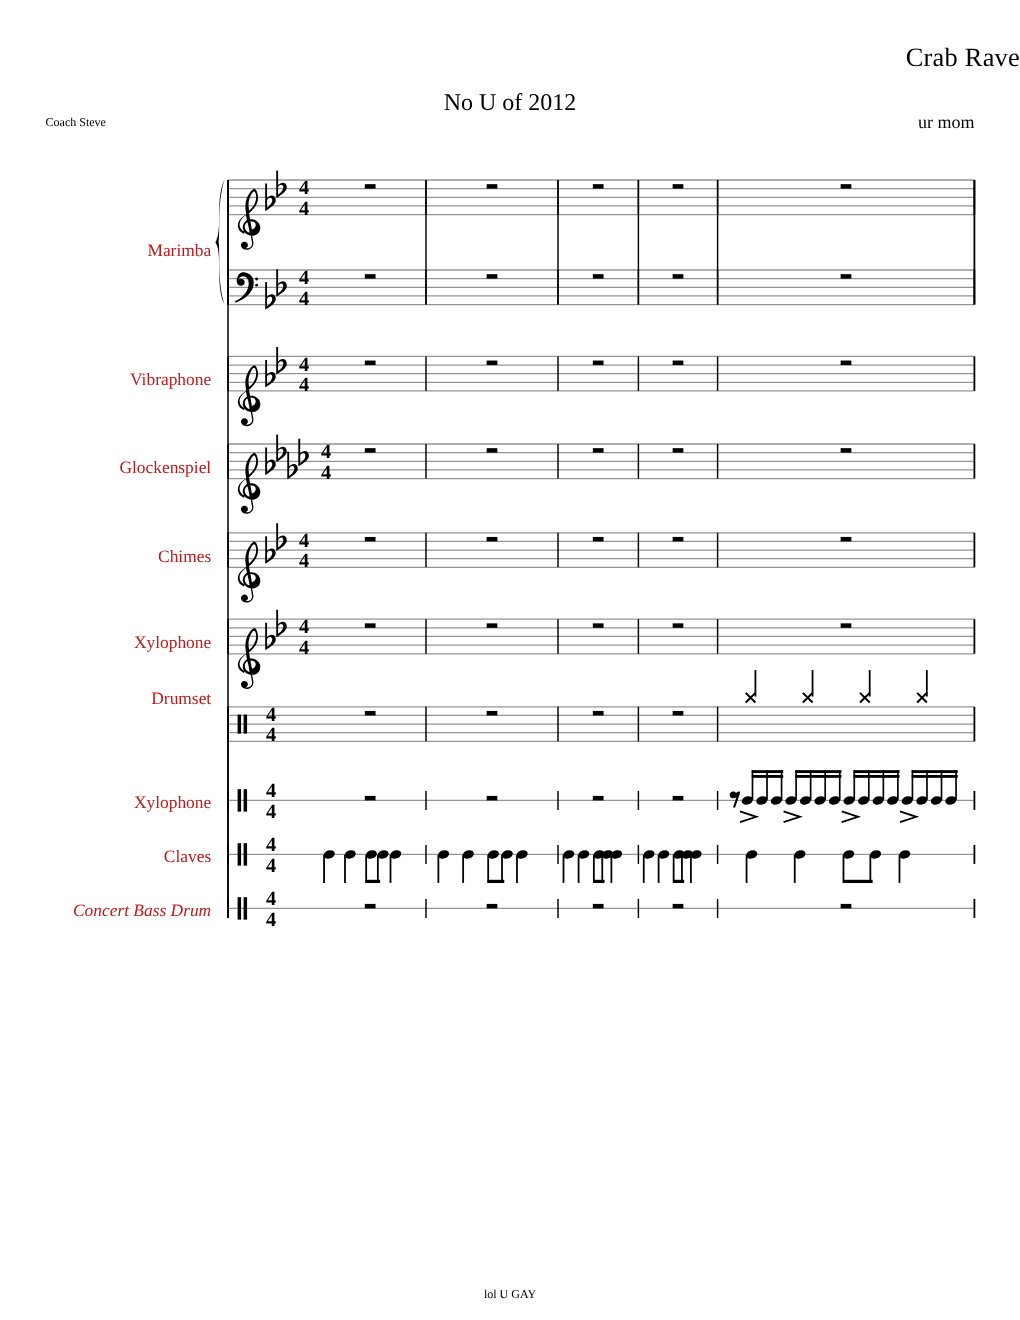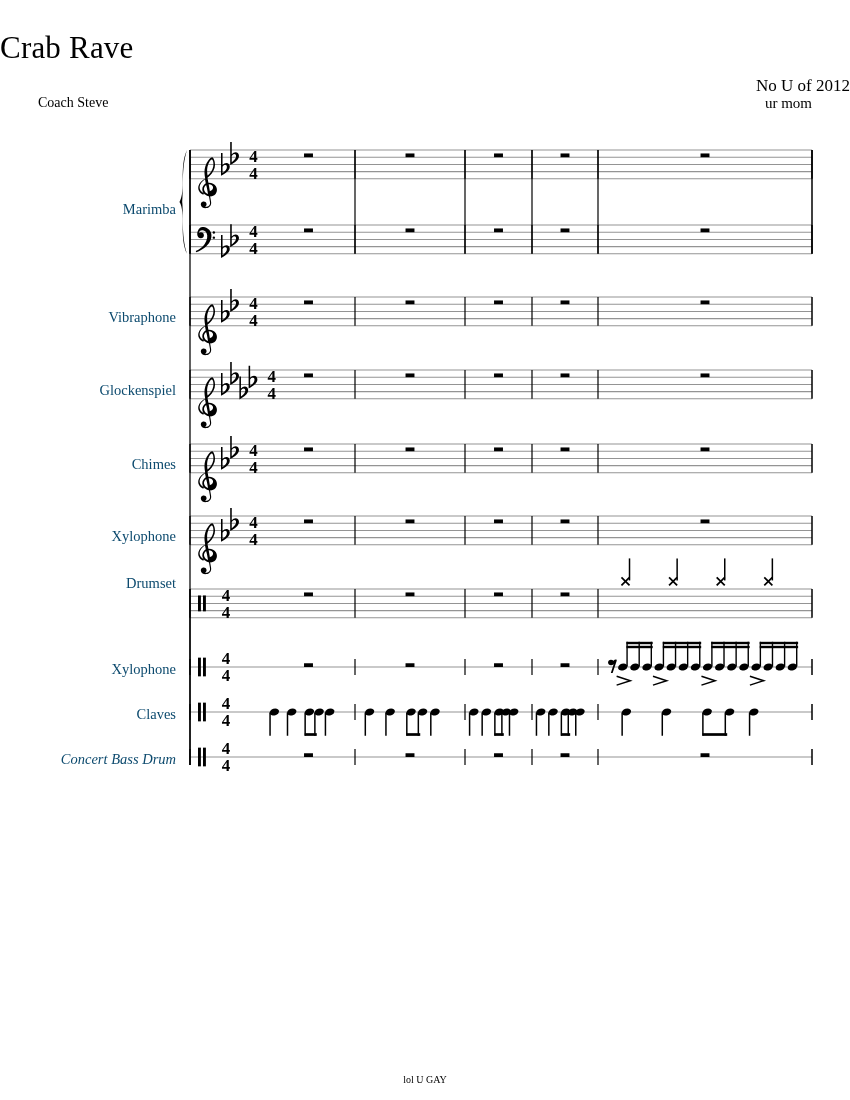--- a/index.html
+++ b/index.html
@@ -20,38 +20,38 @@
     inset: 0;
     width: 850px;
     height: 1100px;
   }
 
   
   .title {
     position: absolute;
     left: 0; right: 0;
     top: 30px;
-    text-align: left;
-    font-size: 31px;
+    text-align: right;
+    font-size: 22px;
     line-height: 36px;
     letter-spacing: 0.2px;
   }
   .subtitle {
     position: absolute;
     left: 0; right: 0;
     top: 76px;
-    text-align: right;
-    font-size: 17px;
+    text-align: center;
+    font-size: 20px;
     line-height: 20px;
   }
   .composer-left {
     position: absolute;
     left: 38px;
     top: 94px;
-    font-size: 14px;
+    font-size: 10px;
     line-height: 18px;
   }
   .composer-right {
     position: absolute;
     right: 38px;
     top: 94px;
     font-size: 15px;
     line-height: 18px;
     text-align: center;
   }
@@ -72,21 +72,21 @@
     top: 0;
     width: 850px;
     height: 1100px;
   }
   .staff-label {
     position: absolute;
     font-size: 14.5px;
     line-height: 16px;
     text-align: right;
     white-space: nowrap;
-    color: #0c4a6e;
+    color: #b91c1c;
   }
 </style>
 </head>
 <body>
 
 <div class="page">
 
   <div class="title">Crab Rave</div>
   <div class="subtitle">No U of 2012</div>
   <div class="composer-left">Coach Steve</div>

